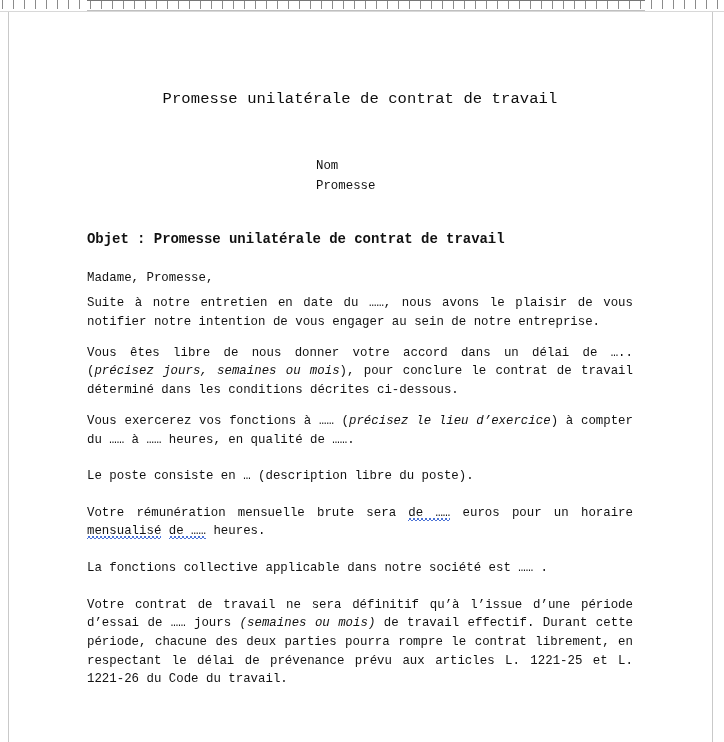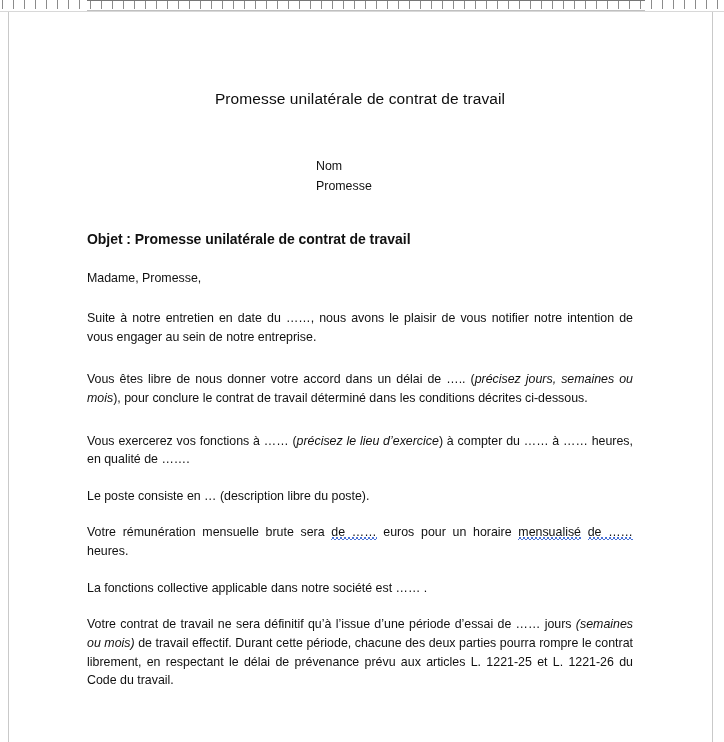--- a/index.html
+++ b/index.html
@@ -14,20 +14,21 @@
     font-family: "Liberation Sans", sans-serif;
     color: #111111;
     position: relative;
   }
 
   
   #app-window {
     position: absolute;
     inset: 0;
     background: #ffffff;
+    font-family: Liberation Mono, monospace;
   }
 
   #ruler {
     position: absolute;
     left: 0;
     top: 0;
     width: 724px;
     height: 12px;
     background: #ffffff;
     overflow: hidden;
@@ -126,21 +127,21 @@
     font-weight: bold;
     letter-spacing: -0.05px;
   }
 
   .salutation {
     margin-top: 24px;
     font-size: 12.4px;
   }
 
   .para {
-    margin-top: 24px;
+    margin-top: 9px;
     font-size: 12.4px;
     line-height: 1.50;
     text-align: justify;
   }
   .para.tight { margin-top: 18px; }
   .para.left  { text-align: left; }
 
   em, .it { font-style: italic; }
 
   

